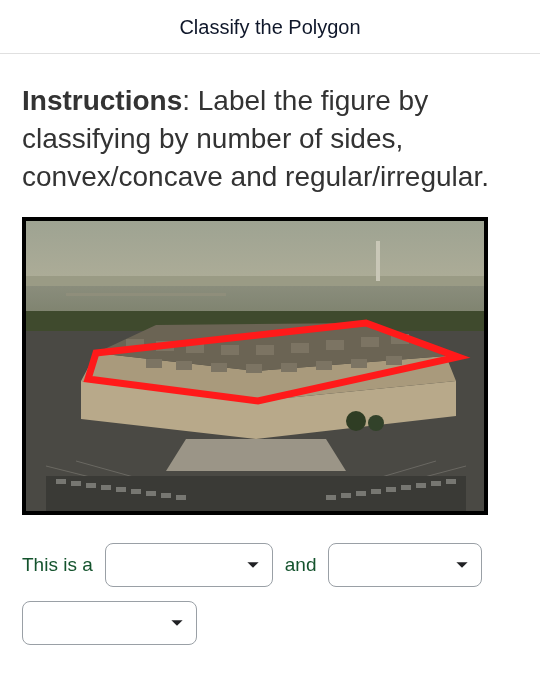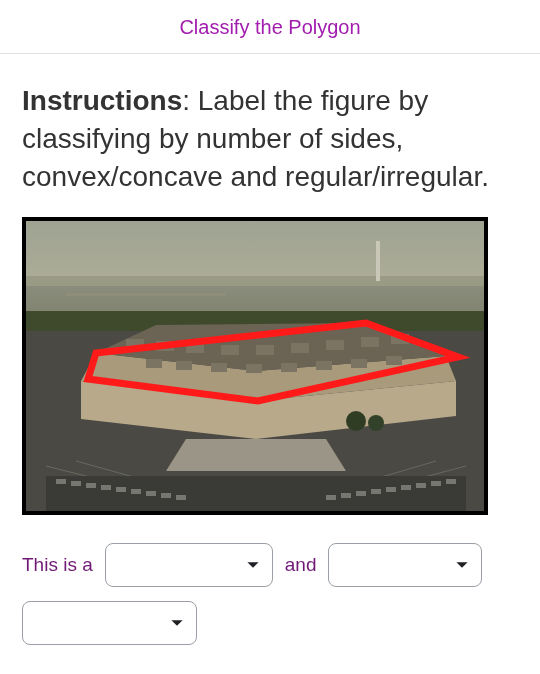--- a/index.html
+++ b/index.html
@@ -12,21 +12,21 @@
       width: 540px;
       height: 674px;
       background: #ffffff;
       color: #333333;
       overflow: hidden;
     }
     .page-title {
       text-align: center;
       font-size: 20px;
       font-weight: 500;
-      color: #a21caf;
+      color: #0f172a;
       padding: 16px 0 14px 0;
     }
     .hr {
       border: none;
       border-top: 1px solid #e0e0e0;
       margin: 0;
     }
     .content {
       padding: 28px 22px 0 22px;
     }
@@ -51,21 +51,21 @@
     .figure {
       position: absolute;
       inset: 0;
     }
     .answer-line {
       display: flex;
       flex-wrap: wrap;
       align-items: center;
       gap: 12px 12px;
       font-size: 19px;
-      color: #701a75;
+      color: #14532d;
     }
     .answer-line .txt {
       white-space: nowrap;
     }
     .select {
       position: relative;
       display: inline-flex;
       align-items: center;
       height: 44px;
       border: 1px solid #9aa0a6;

